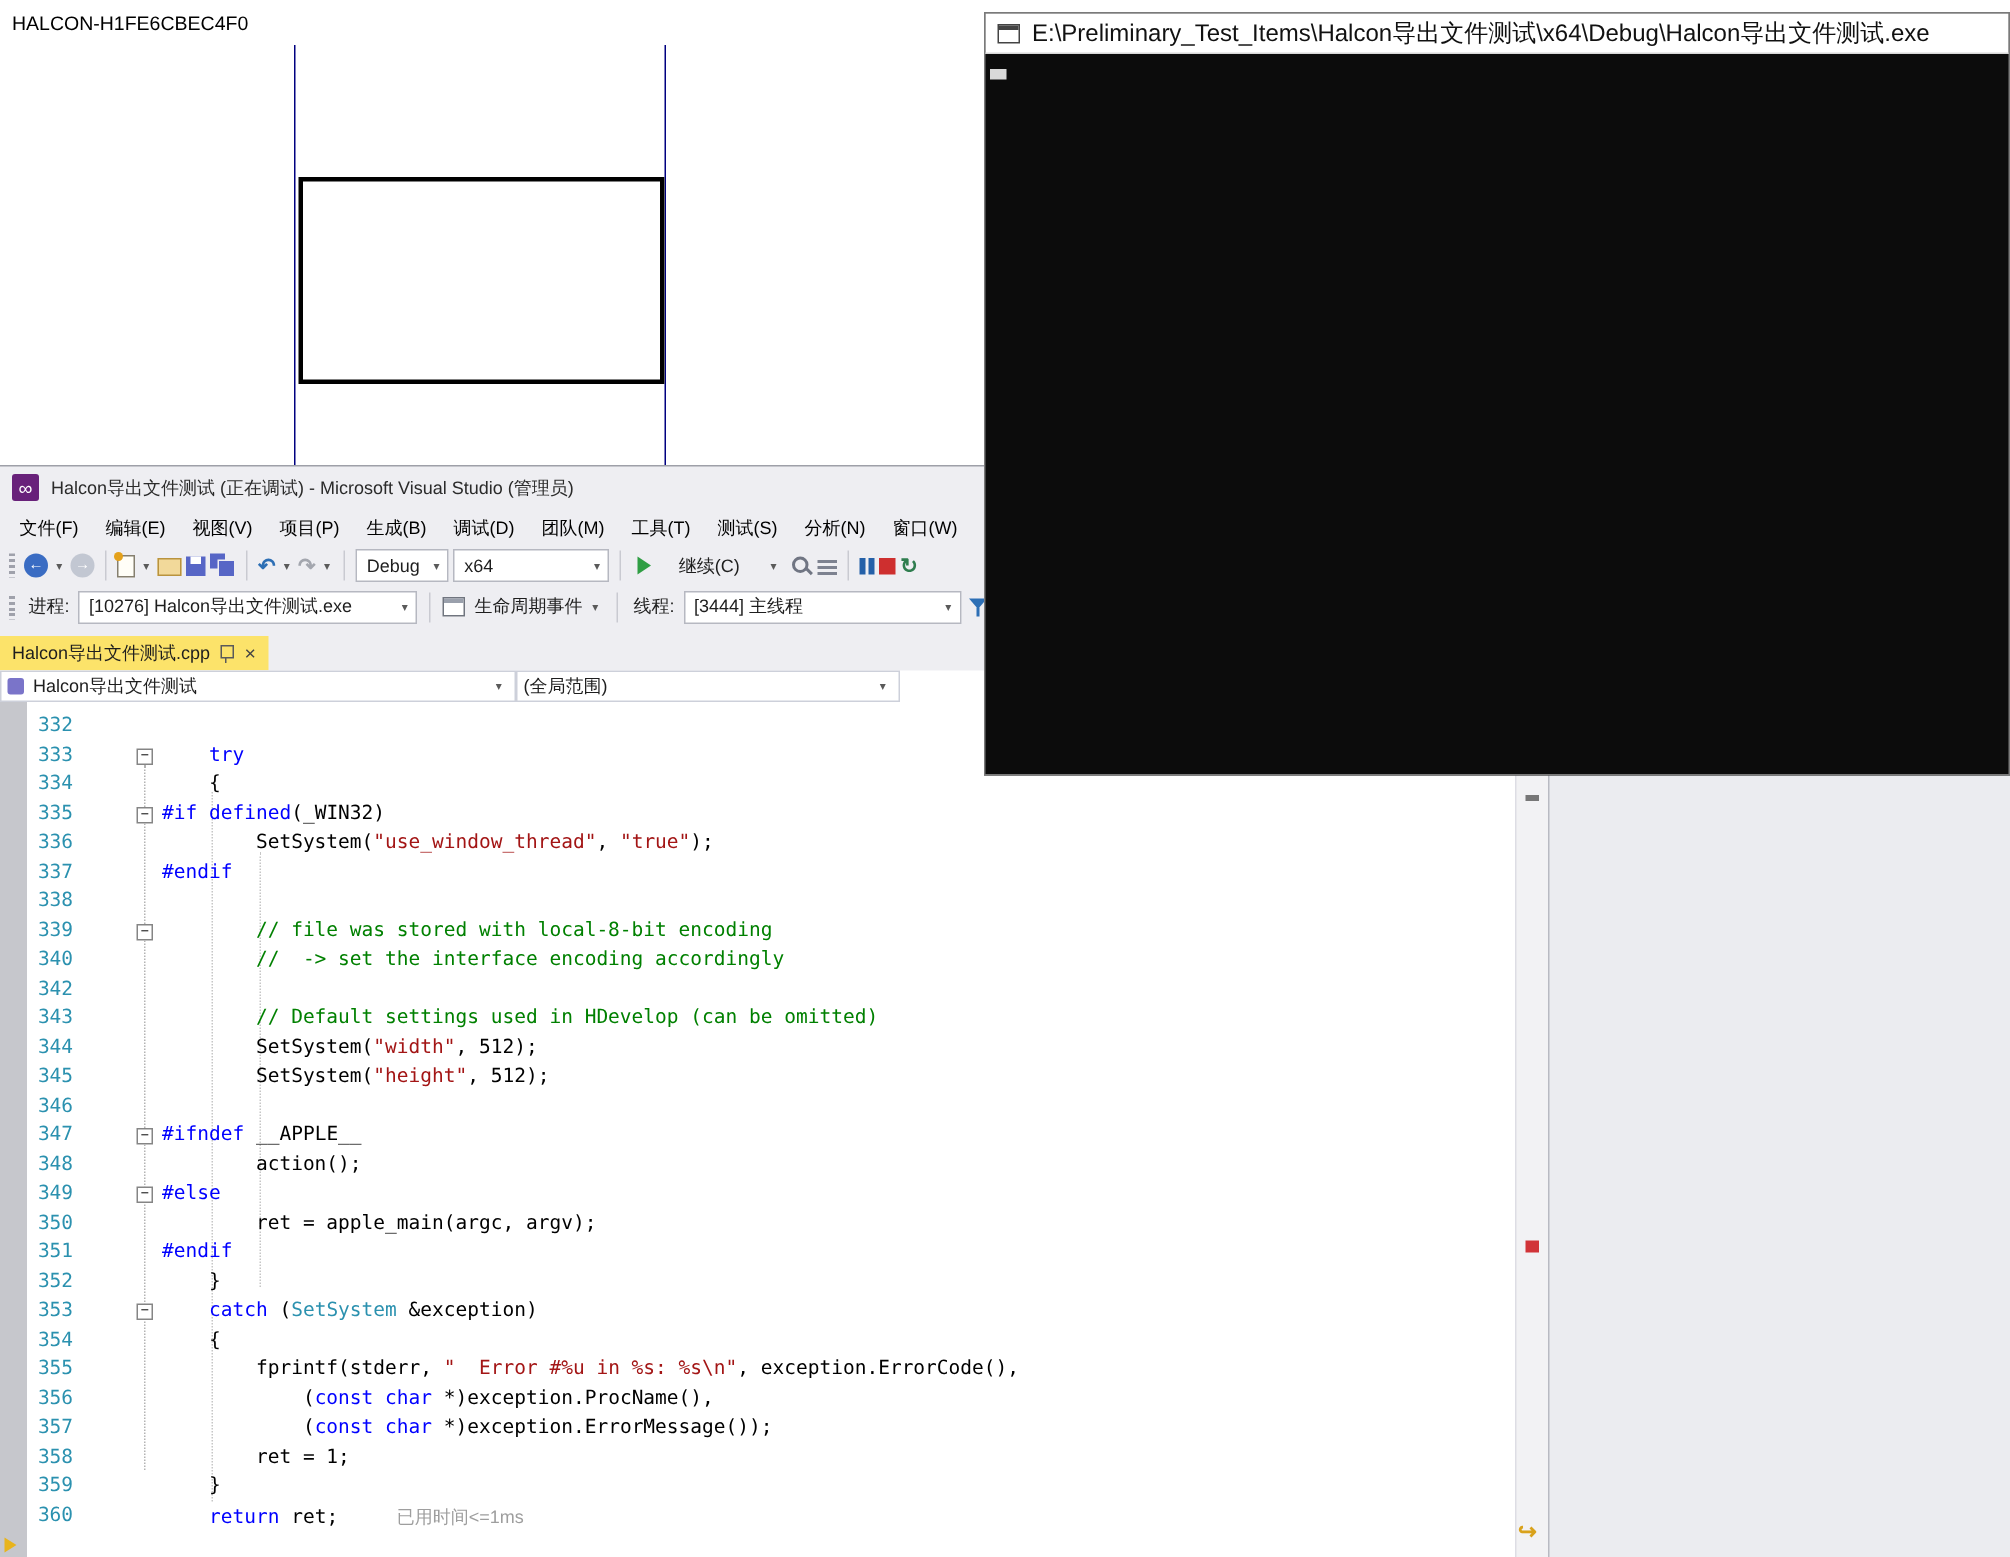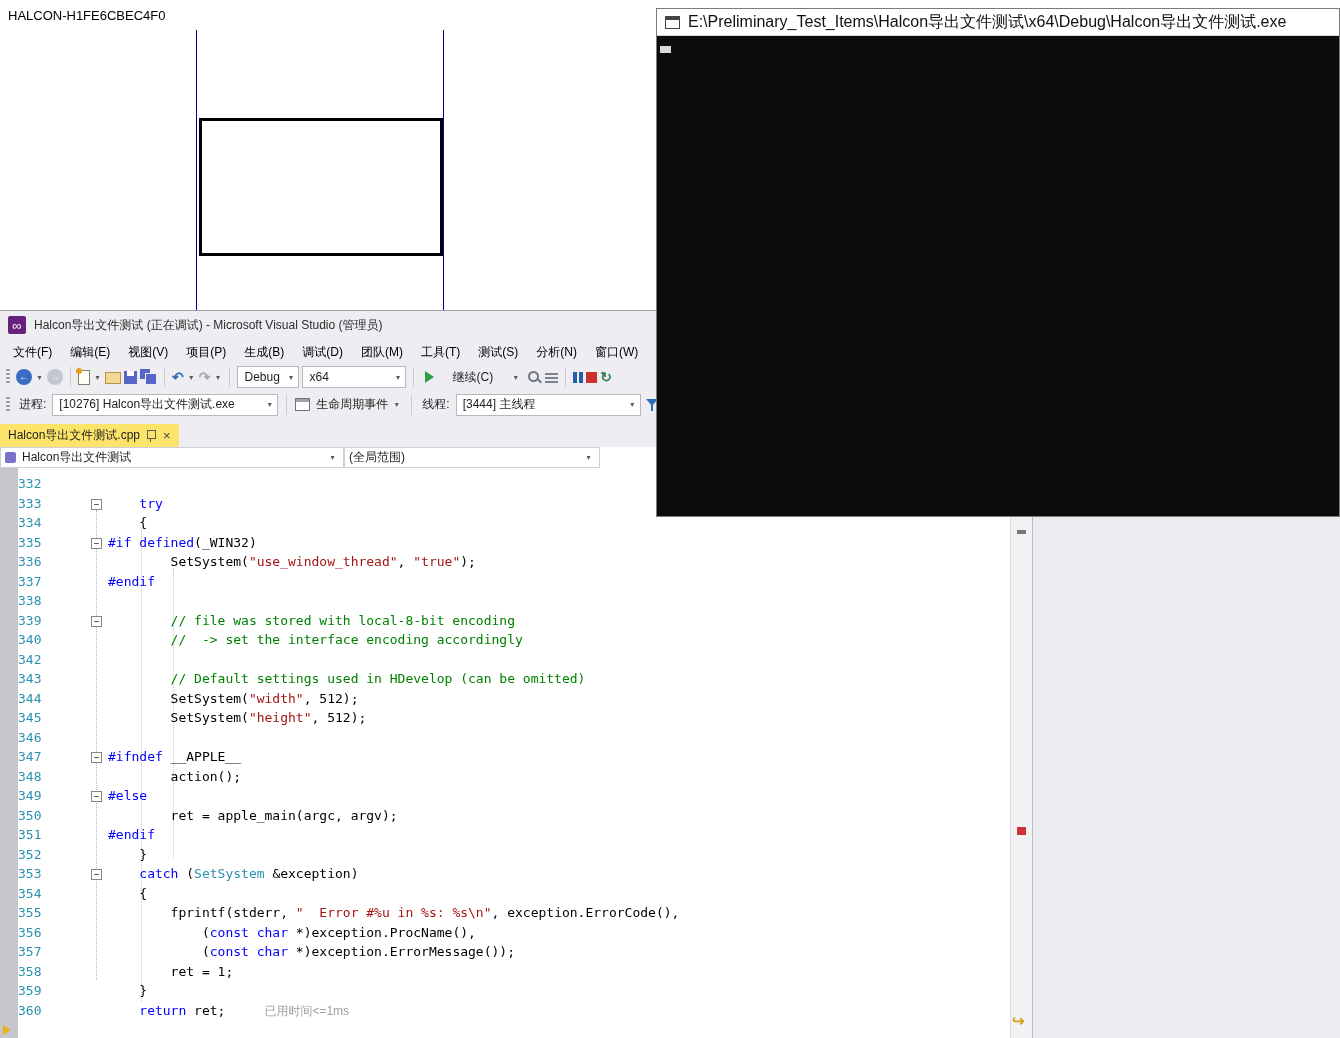--- a/index.html
+++ b/index.html
@@ -106,21 +106,21 @@
   .nav-combo.left{width:344px}
   .nav-combo.right{width:256px}
   .nav-combo .caret{margin-left:auto}
   .proj-icon{width:11px;height:11px;background:#7a74c9;border-radius:2px;flex:none}
 
   
   .editor{position:absolute;left:0;top:157px;width:1032px;height:571px;background:#fff;overflow:hidden}
   .gutter{position:absolute;left:0;top:0;width:18px;height:571px;background:#c6c7cc}
   .rows{position:absolute;left:0;top:7px;width:1010px}
   .code-row{position:relative;height:19.5px}
-  .ln{position:absolute;left:18px;width:38px;text-align:left;top:1px;
+  .ln{position:absolute;left:18px;width:38px;text-align:center;top:1px;
       font:13px "DejaVu Sans Mono",monospace;color:#2b91af}
   .fold{position:absolute;left:91px;top:4px;width:11px;height:11px;box-sizing:border-box;
         border:1px solid #858585;background:#fff;text-align:center;color:#222;
         font:9px/9px "DejaVu Sans Mono",monospace}
   .code{position:absolute;left:108px;top:1px;white-space:pre;
         font:13px "DejaVu Sans Mono",monospace;color:#000}
   .tok-k{color:#0000ff}.tok-s{color:#a31515}.tok-c{color:#008000}.tok-t{color:#2b91af}.tok-d{color:#000}
   .perftip{color:#9e9e9e;font:12px "Liberation Sans",sans-serif;margin-left:39px}
   .guide{position:absolute;width:0;border-left:1px dotted #b3b3b3;pointer-events:none}
   .og{left:96px;top:42px;height:470px}

